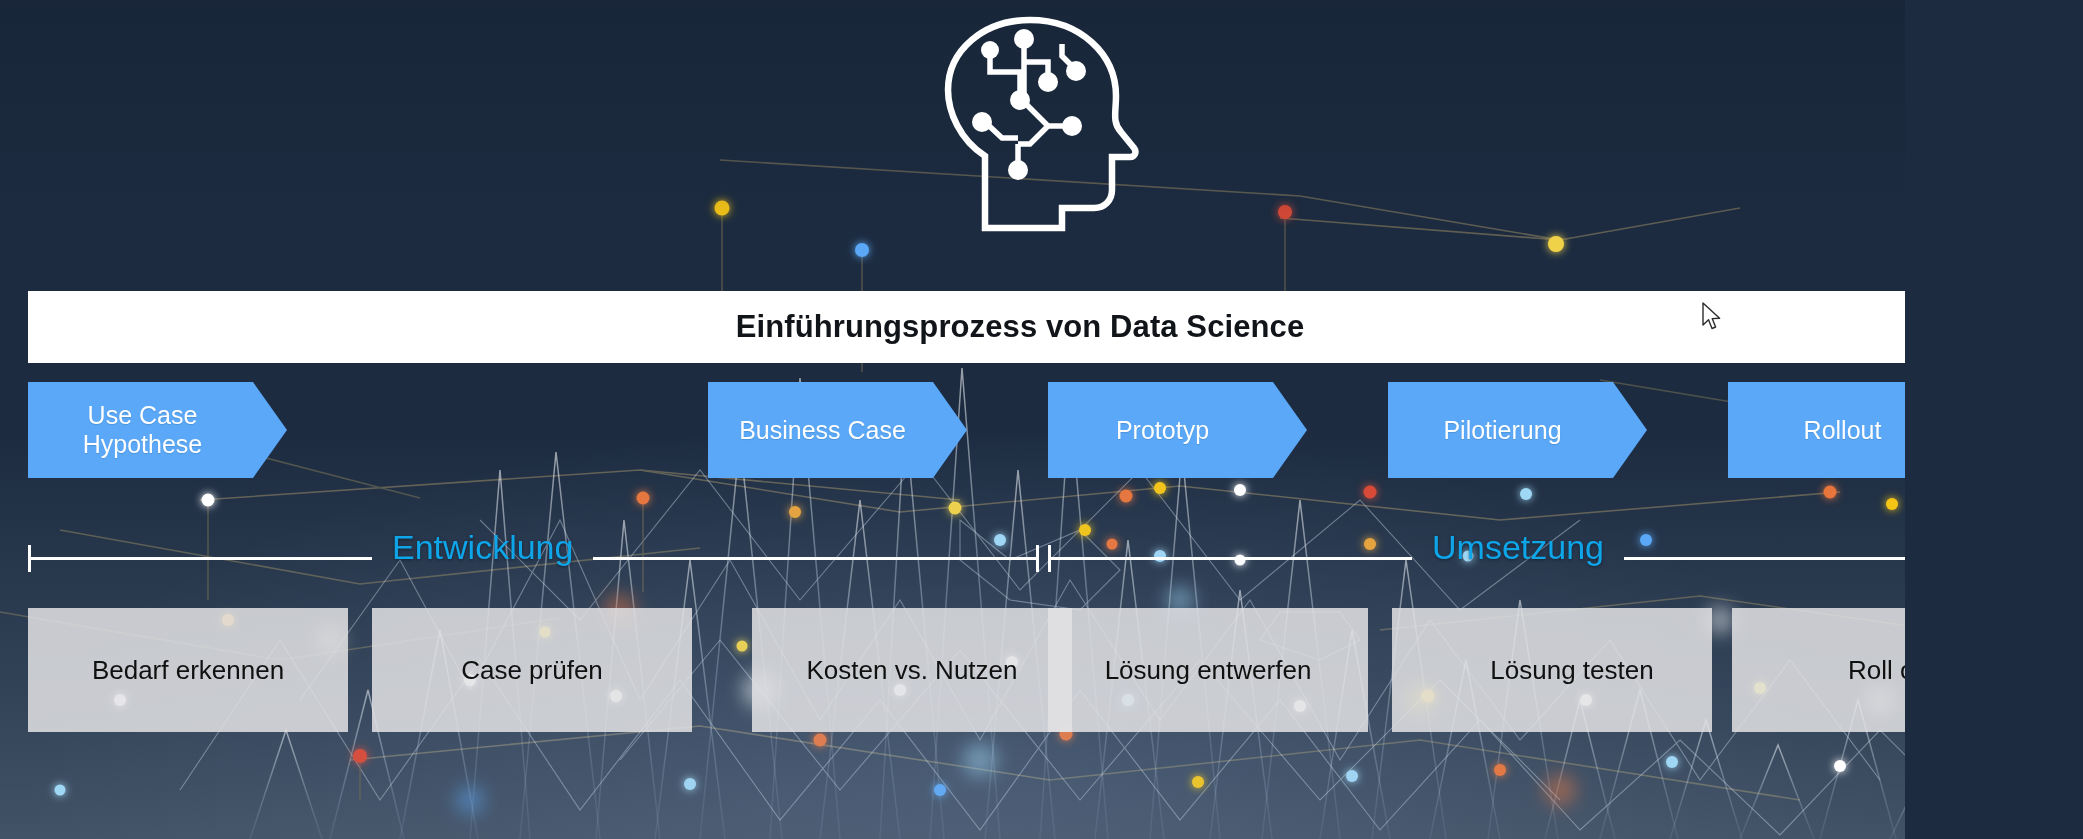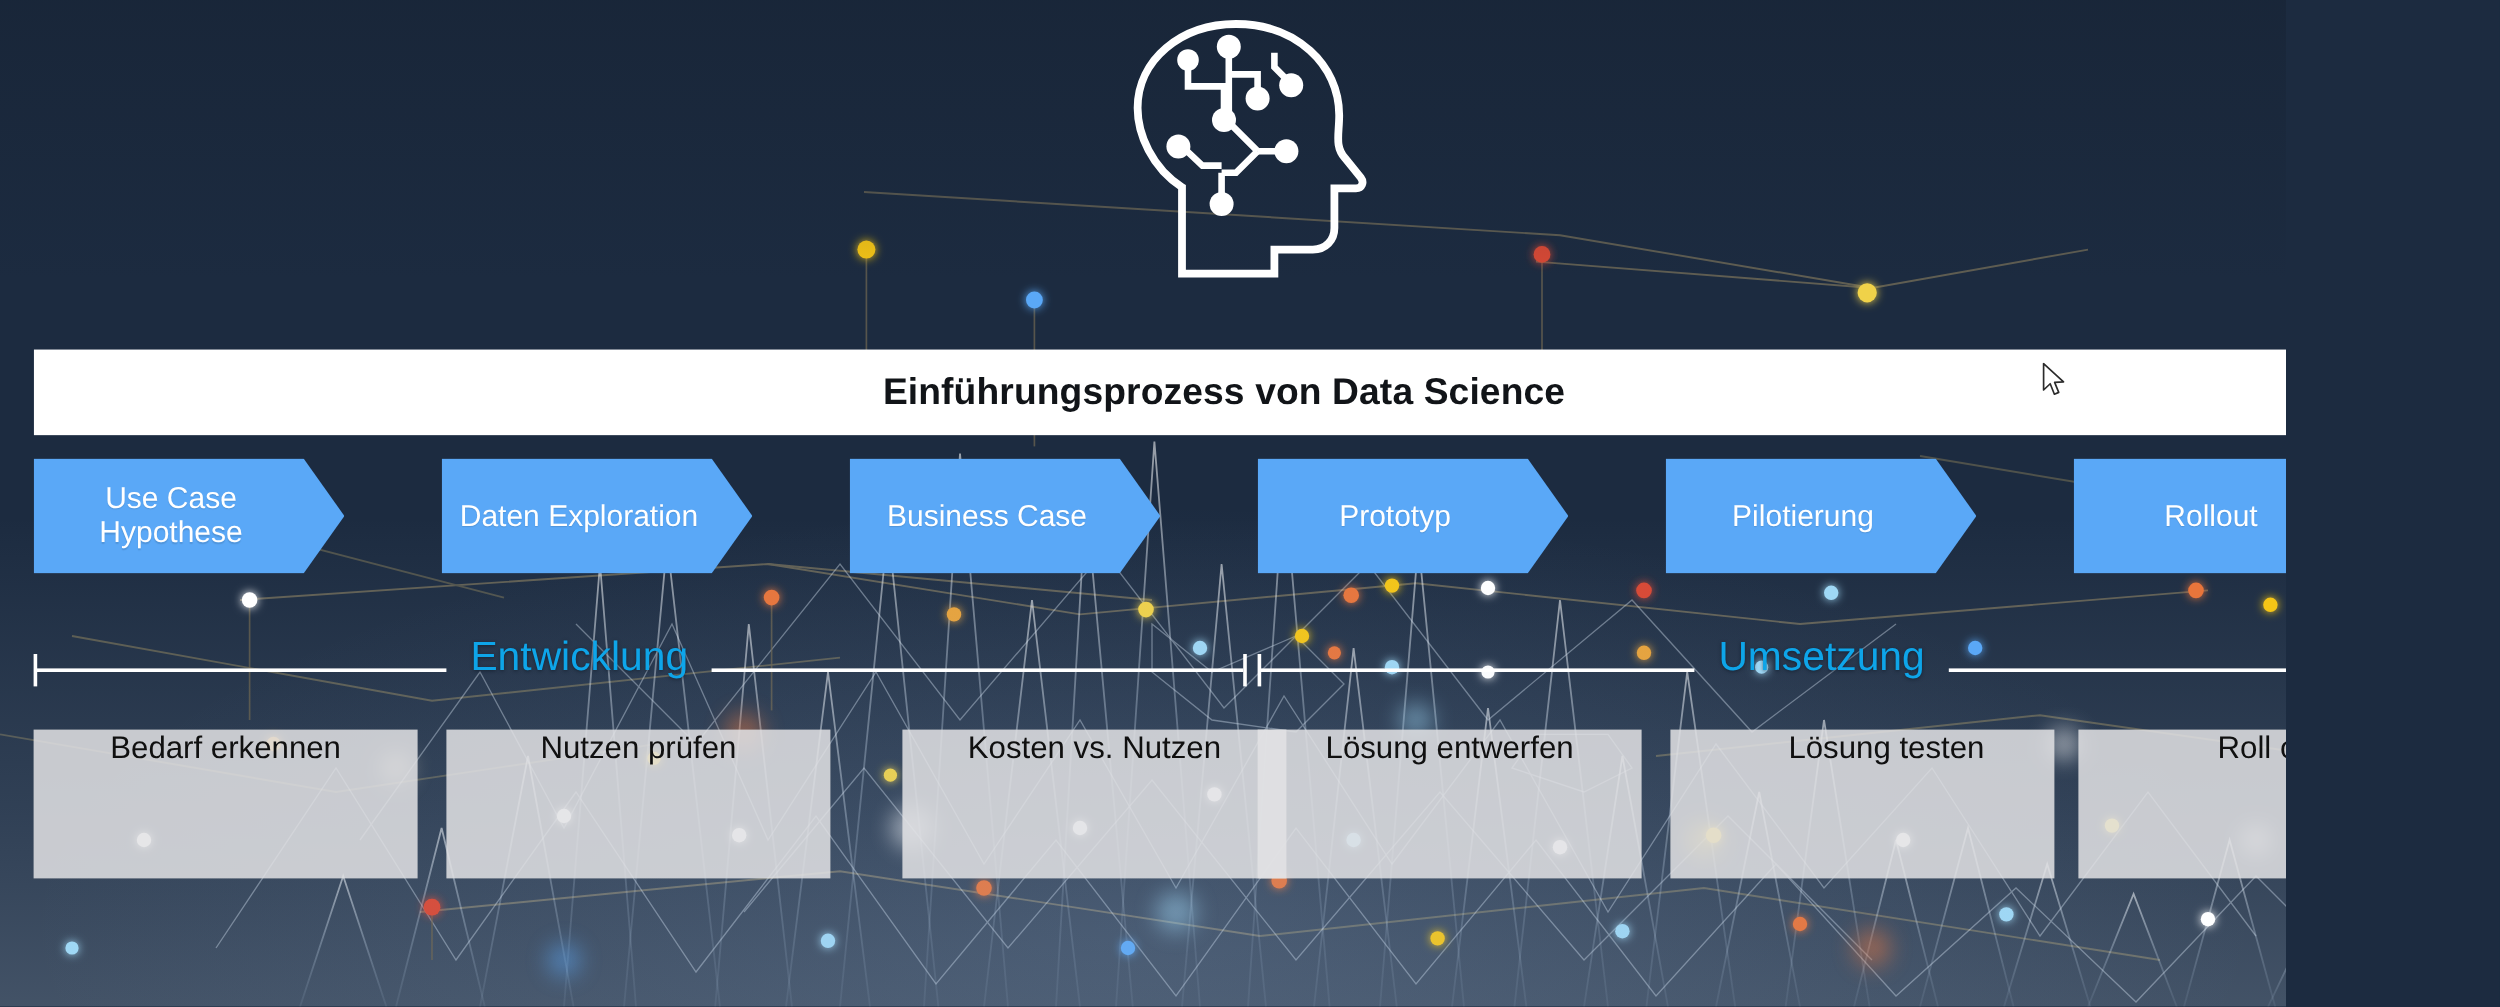--- a/index.html
+++ b/index.html
@@ -111,21 +111,21 @@
   
   #activity-row {
     position:absolute;
     left:0; top:608px;
     width:2083px; height:124px;
   }
   .activity-box {
     position:absolute;
     top:0; height:124px;
     background:rgba(226,226,228,0.86);
-    display:flex; align-items:flex-start; justify-content:center;
+    display:flex; align-items:center; justify-content:center;
   }
   .activity-box .activity-label {
     color:#101010;
     font-size:26px;
     font-weight:400;
     white-space:nowrap;
     text-align:center;
   }
 
   
@@ -341,23 +341,20 @@
 
   <div id="title-banner">
     <span class="title-text">Einführungsprozess von Data Science</span>
   </div>
 
   <div id="chevron-row">
       <div class="chev" style="left: 28px; width: 259px; background: rgb(90, 168, 247);">
         <span class="chev-label">Use Case
 Hypothese</span>
       </div>
-      <div class="chev" style="left: 368px; width: 259px; background: rgb(90, 168, 247);">
-        <span class="chev-label">Daten Exploration</span>
-      </div>
       <div class="chev" style="left: 708px; width: 259px; background: rgb(90, 168, 247);">
         <span class="chev-label">Business Case</span>
       </div>
       <div class="chev" style="left: 1388px; width: 259px; background: rgb(90, 168, 247);">
         <span class="chev-label">Pilotierung</span>
       </div>
       <div class="chev" style="left: 1048px; width: 259px; background: rgb(90, 168, 247);">
         <span class="chev-label">Prototyp</span>
       </div>
       <div class="chev" style="left: 1728px; width: 259px; background: rgb(90, 168, 247);">
@@ -376,21 +373,21 @@
       <div class="phase-label" style="left: 1432px;">Umsetzung</div>
       <div class="bracket-line" style="left: 1050px; width: 362px;"></div>
       <div class="bracket-line" style="left: 1623.97px; width: 429.031px;"></div>
     </div>
 
   <div id="activity-row">
       <div class="activity-box" style="left: 28px; width: 320px;">
         <span class="activity-label">Bedarf erkennen</span>
       </div>
       <div class="activity-box" style="left: 372px; width: 320px;">
-        <span class="activity-label">Nutzen prüfen</span>
+        <span class="activity-label">Case prüfen</span>
       </div>
       <div class="activity-box" style="left: 752px; width: 320px;">
         <span class="activity-label">Kosten vs. Nutzen</span>
       </div>
       <div class="activity-box" style="left: 1048px; width: 320px;">
         <span class="activity-label">Lösung entwerfen</span>
       </div>
       <div class="activity-box" style="left: 1392px; width: 320px; padding-left: 40px;">
         <span class="activity-label">Lösung testen</span>
       </div>

